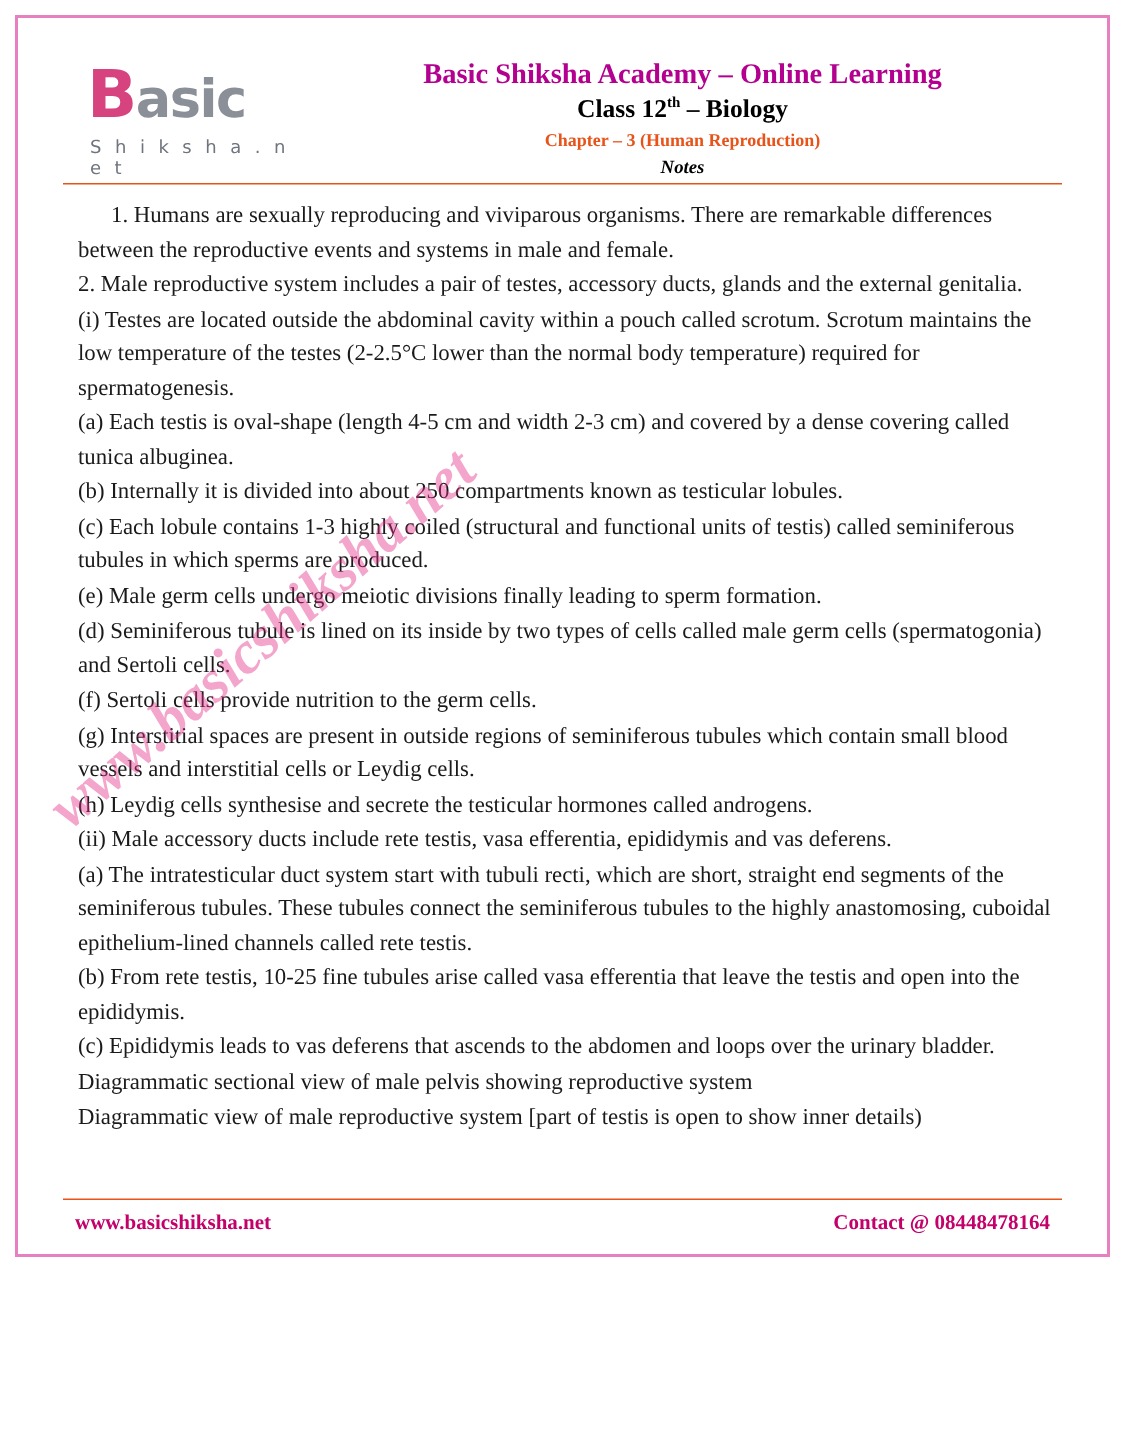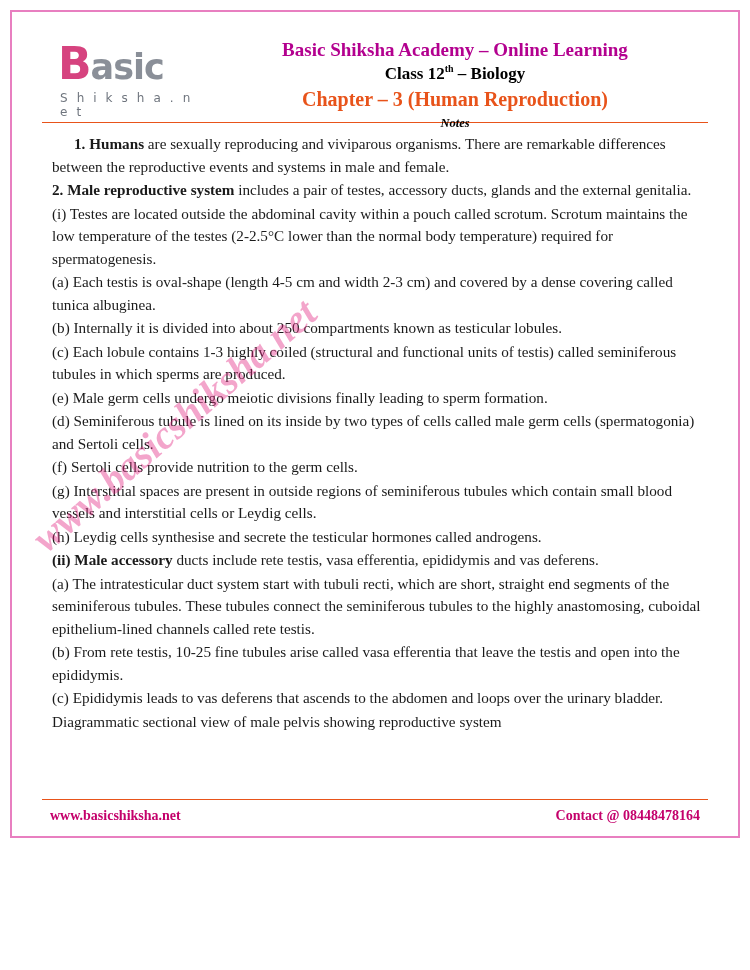--- a/index.html
+++ b/index.html
@@ -90,21 +90,21 @@
     font-size: 17px;
     font-weight: bold;
     line-height: 1.35;
   }
   .t-line2 sup {
     font-size: 10px;
     margin-top: 28px;
   }
   .t-line3 {
     color: #e8531a;
-    font-size: 20px;
+    font-size: 12px;
     font-weight: bold;
     line-height: 1.4;
   }
   .t-line4 {
     color: #000000;
     font-size: 12.5px;
     font-weight: bold;
     line-height: 1.6;
     font-style: italic;
   }
@@ -123,21 +123,21 @@
     color: #1a1a1a;
     z-index: 2;
   }
   .content p {
     margin: 0 0 1px 0;
   }
   .content p.indent {
     text-indent: 22px;
   }
   .content b {
-    font-weight: bold;
+    font-weight: normal;
     text-align: right;
   }
 
   
   .watermark {
     position: absolute;
     left: 0;
     top: 0;
     width: 100%;
     height: 100%;
@@ -221,20 +221,21 @@
       <p>(e) Male germ cells undergo meiotic divisions finally leading to sperm formation.</p>
       <p>(d) Seminiferous tubule is lined on its inside by two types of cells called male germ cells (spermatogonia) and Sertoli cells.</p>
       <p>(f) Sertoli cells provide nutrition to the germ cells.</p>
       <p>(g) Interstitial spaces are present in outside regions of seminiferous tubules which contain small blood vessels and interstitial cells or Leydig cells.</p>
       <p>(h) Leydig cells synthesise and secrete the testicular hormones called androgens.</p>
       <p><b>(ii) Male accessory</b><span> ducts include rete testis, vasa efferentia, epididymis and vas deferens.</span></p>
       <p>(a) The intratesticular duct system start with tubuli recti, which are short, straight end segments of the seminiferous tubules. These tubules connect the seminiferous tubules to the highly anastomosing, cuboidal epithelium-lined channels called rete testis.</p>
       <p>(b) From rete testis, 10-25 fine tubules arise called vasa efferentia that leave the testis and open into the epididymis.</p>
       <p>(c) Epididymis leads to vas deferens that ascends to the abdomen and loops over the urinary bladder.</p>
       <p>Diagrammatic sectional view of male pelvis showing reproductive system</p>
+      <p>Diagrammatic view of male reproductive system [part of testis is open to show inner details)</p>
     </div>
 
     <div class="footer">
       <hr class="hr-bottom">
       <div class="footer-row">
         <div class="footer-left">www.basicshiksha.net</div>
         <div class="footer-right">Contact @  08448478164</div>
       </div>
     </div>
 

